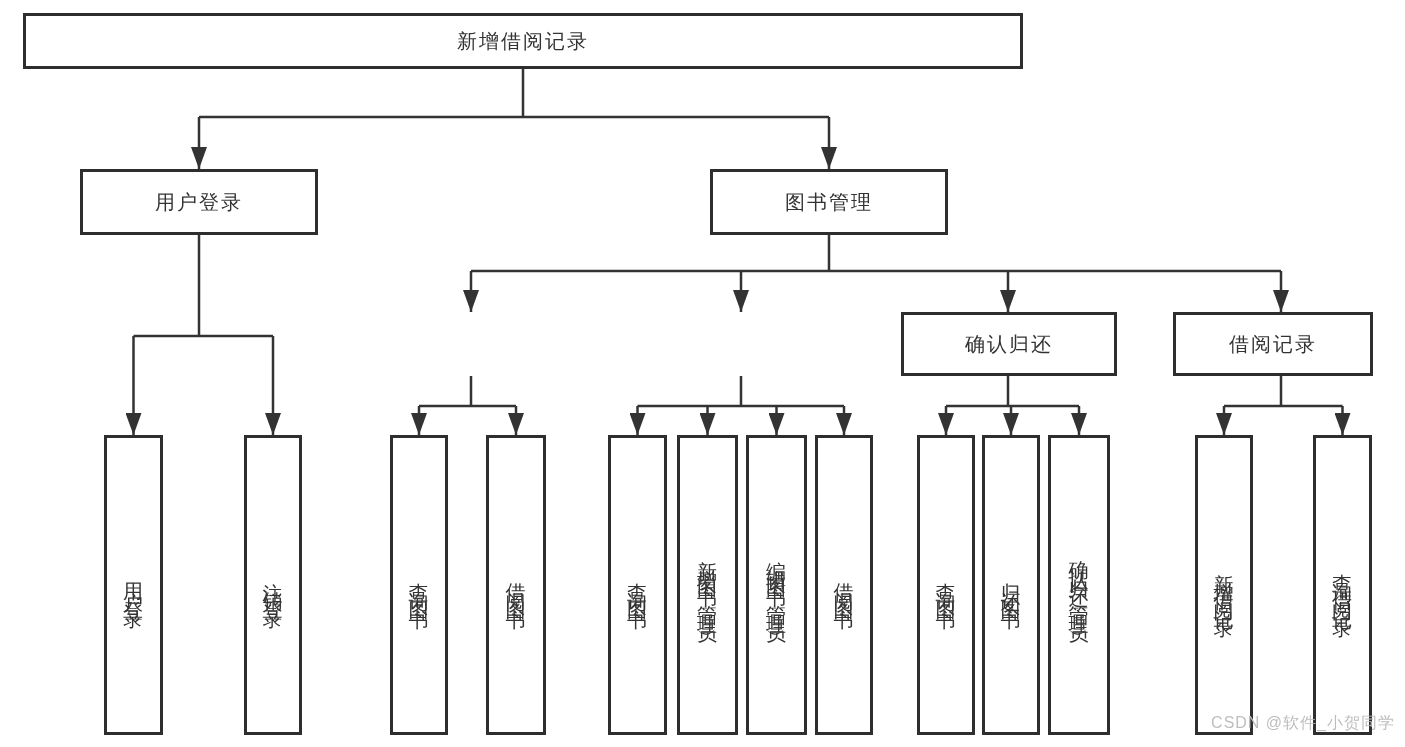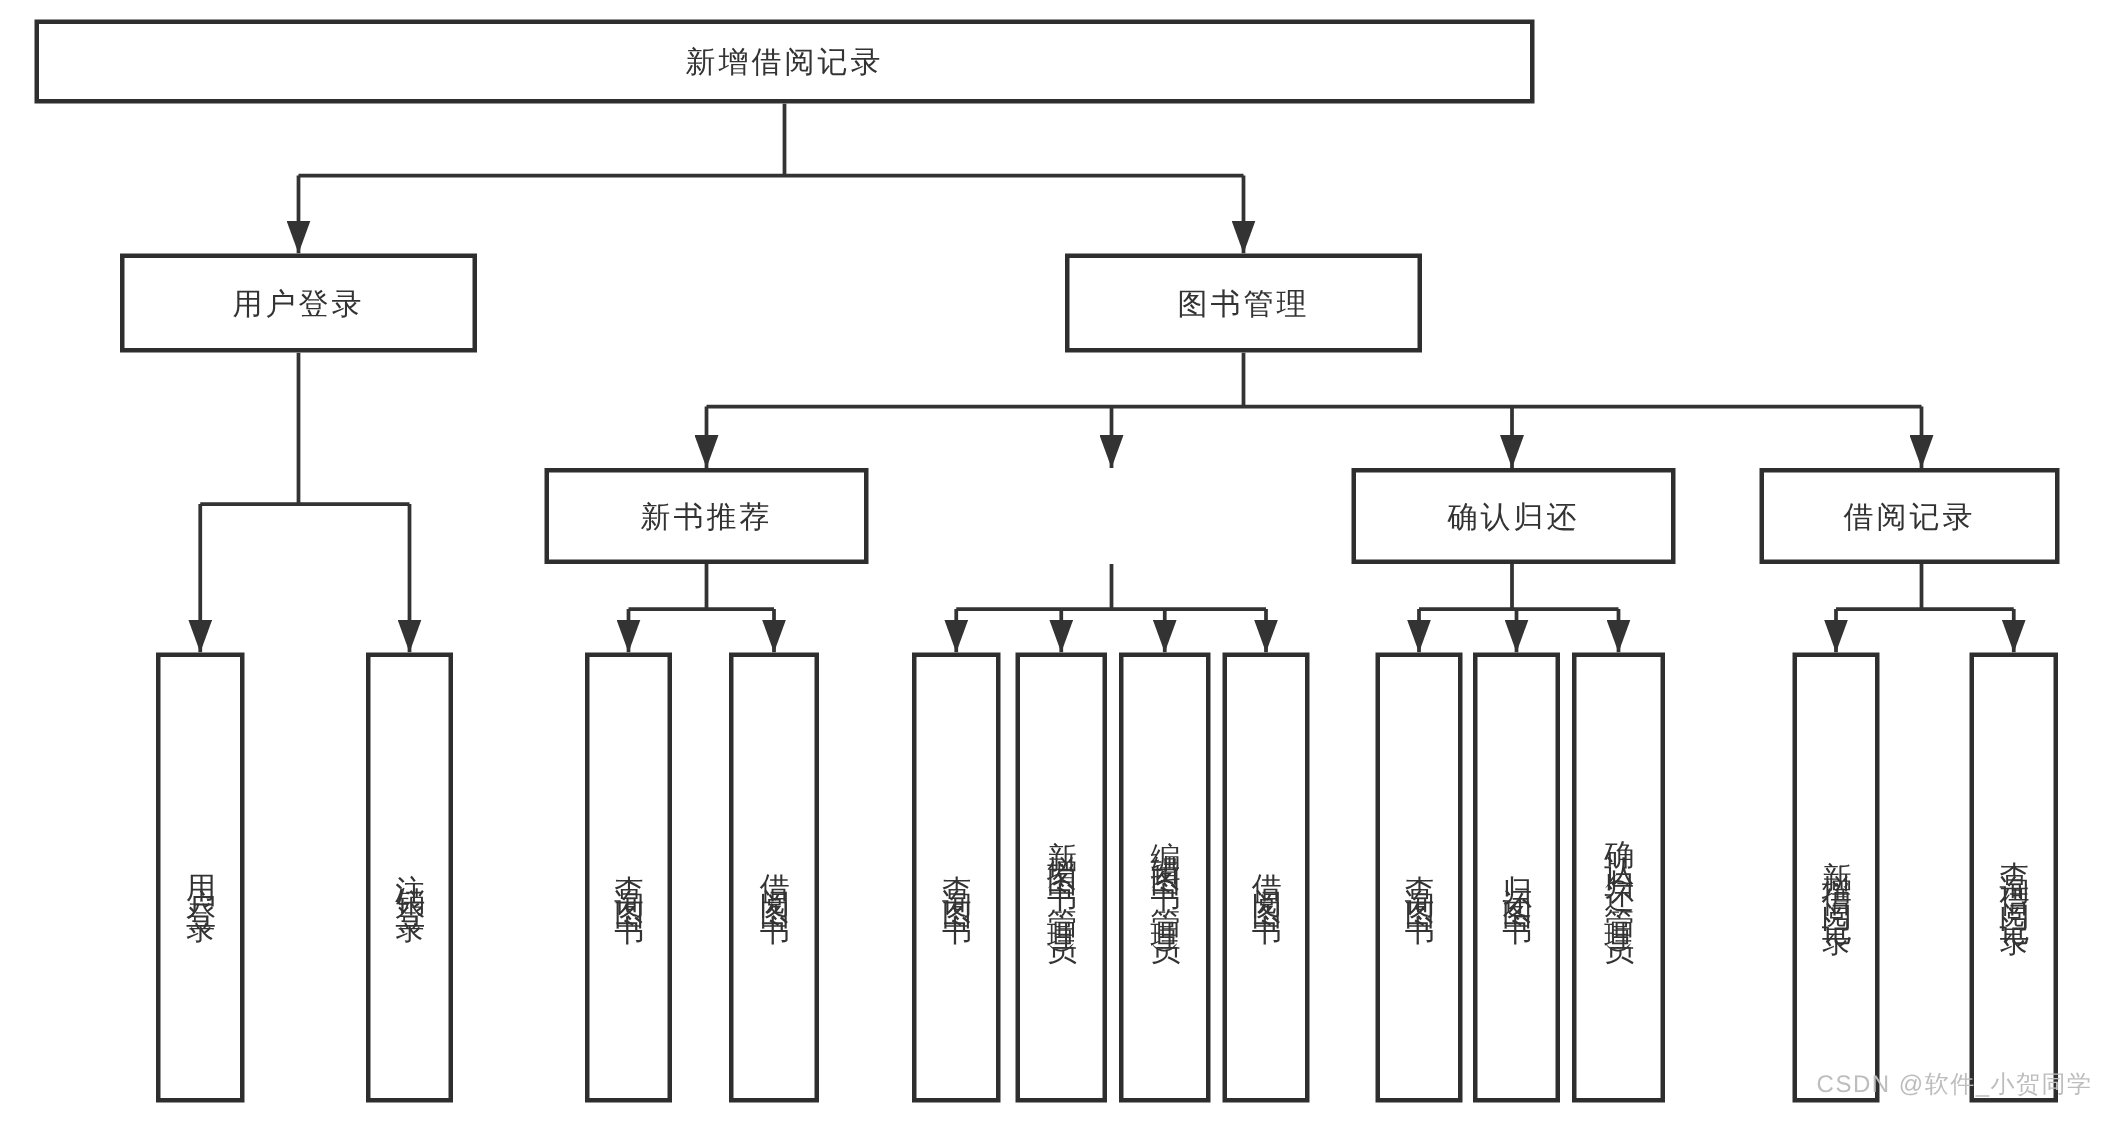--- a/index.html
+++ b/index.html
@@ -103,23 +103,20 @@
     <span>新增借阅记录</span>
   </div>
 
   <div class="box" style="left:80px;top:169px;width:238px;height:66px">
     <span>用户登录</span>
   </div>
   <div class="box" style="left:710px;top:169px;width:238px;height:66px">
     <span>图书管理</span>
   </div>
 
-  <div class="box" style="left:363px;top:312px;width:216px;height:64px">
-    <span>新书推荐</span>
-  </div>
   <div class="box" style="left:901px;top:312px;width:216px;height:64px">
     <span>确认归还</span>
   </div>
   <div class="box" style="left:1173px;top:312px;width:200px;height:64px">
     <span>借阅记录</span>
   </div>
 
   <div class="box leaf" style="left:104px;top:435px;width:59px;height:300px">
     <span>用户登录</span>
   </div>

